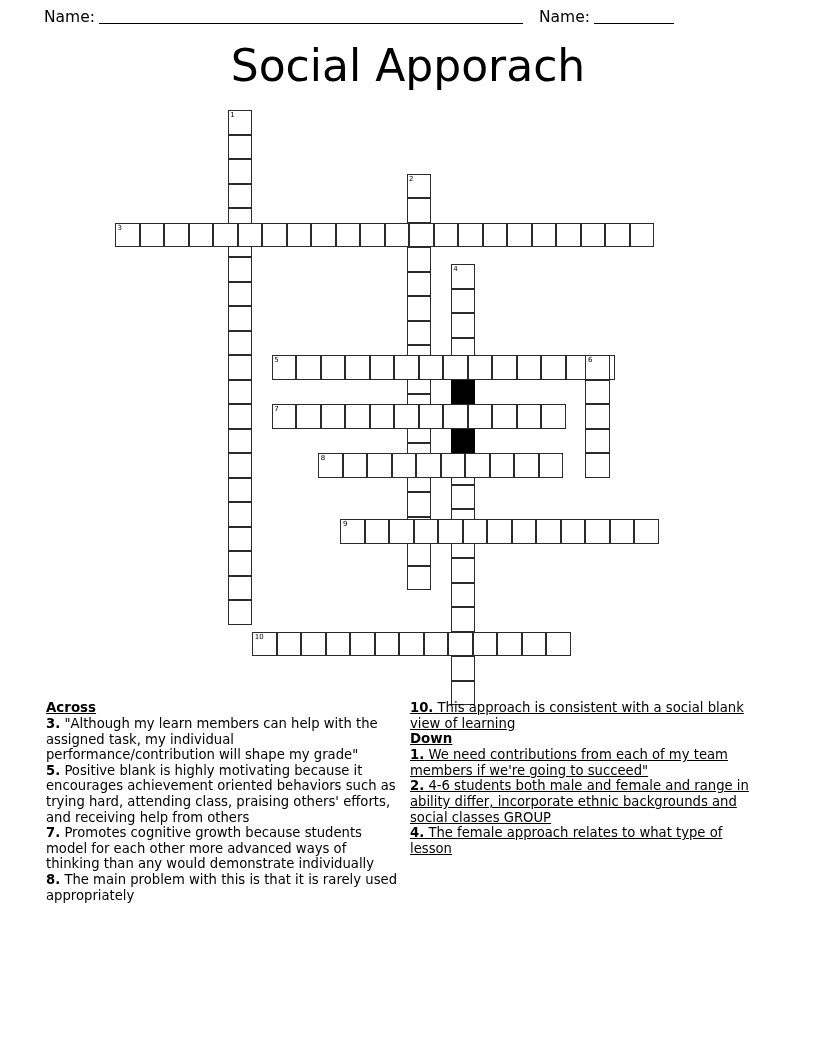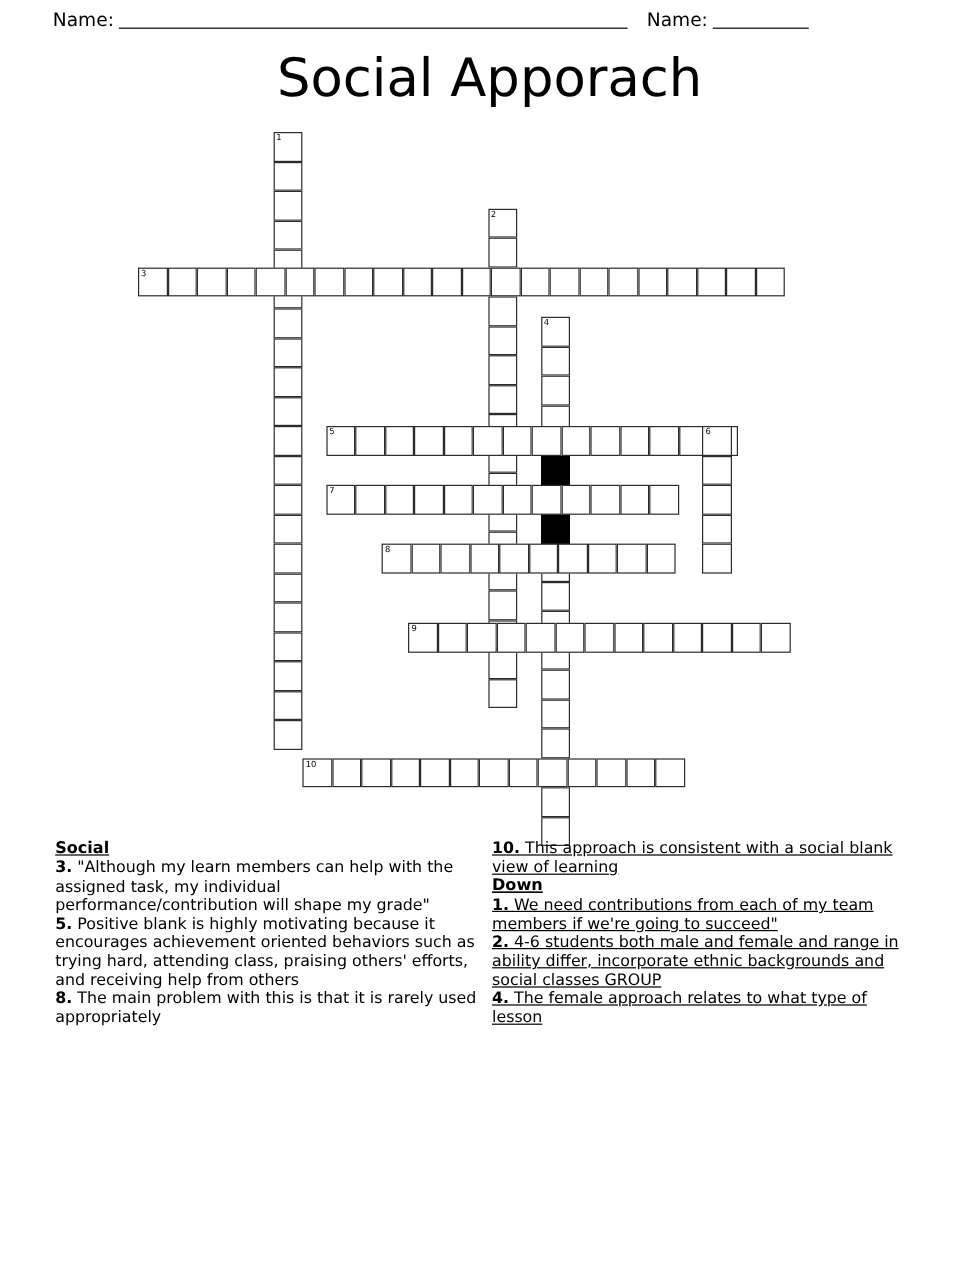--- a/index.html
+++ b/index.html
@@ -293,23 +293,24 @@
     <div class="cell" style="left: 472.7px; top: 631.85px; width: 24.5px; height: 24.5px;"></div>
     <div class="cell" style="left: 497.2px; top: 631.85px; width: 24.5px; height: 24.5px;"></div>
     <div class="cell" style="left: 521.7px; top: 631.85px; width: 24.5px; height: 24.5px;"></div>
     <div class="cell" style="left: 546.2px; top: 631.85px; width: 24.5px; height: 24.5px;"></div>
     <div class="cell black" style="left: 450.65px; top: 379.5px; width: 24.5px; height: 24.5px;"></div>
     <div class="cell black" style="left: 450.65px; top: 428.5px; width: 24.5px; height: 24.5px;"></div>
   </div>
 
 <div class="clues">
   <div class="clue-col clue-col-left" id="clue-col-left">
-      <div class="clue-heading">Social</div>
+      <div class="clue-heading">Across</div>
       <div class="clue"><b>3.</b><span> "Although my learn members can help with the assigned task, my individual performance/contribution will shape my grade"</span></div>
       <div class="clue"><b>5.</b><span> Positive blank is highly motivating because it encourages achievement oriented behaviors such as trying hard, attending class, praising others' efforts, and receiving help from others</span></div>
+      <div class="clue"><b>7.</b><span> Promotes cognitive growth because students model for each other more advanced ways of thinking than any would demonstrate individually</span></div>
       <div class="clue"><b>8.</b><span> The main problem with this is that it is rarely used appropriately</span></div>
     </div>
   <div class="clue-col clue-col-right" id="clue-col-right">
       <div class="clue"><b>10.</b><span> This approach is consistent with a social blank view of learning</span></div>
       <div class="clue-heading">Down</div>
       <div class="clue"><b>1.</b><span> We need contributions from each of my team members if we're going to succeed"</span></div>
       <div class="clue"><b>2.</b><span> 4-6 students both male and female and range in ability differ, incorporate ethnic backgrounds and social classes GROUP</span></div>
       <div class="clue"><b>4.</b><span> The female approach relates to what type of lesson</span></div>
     </div>
 </div>

